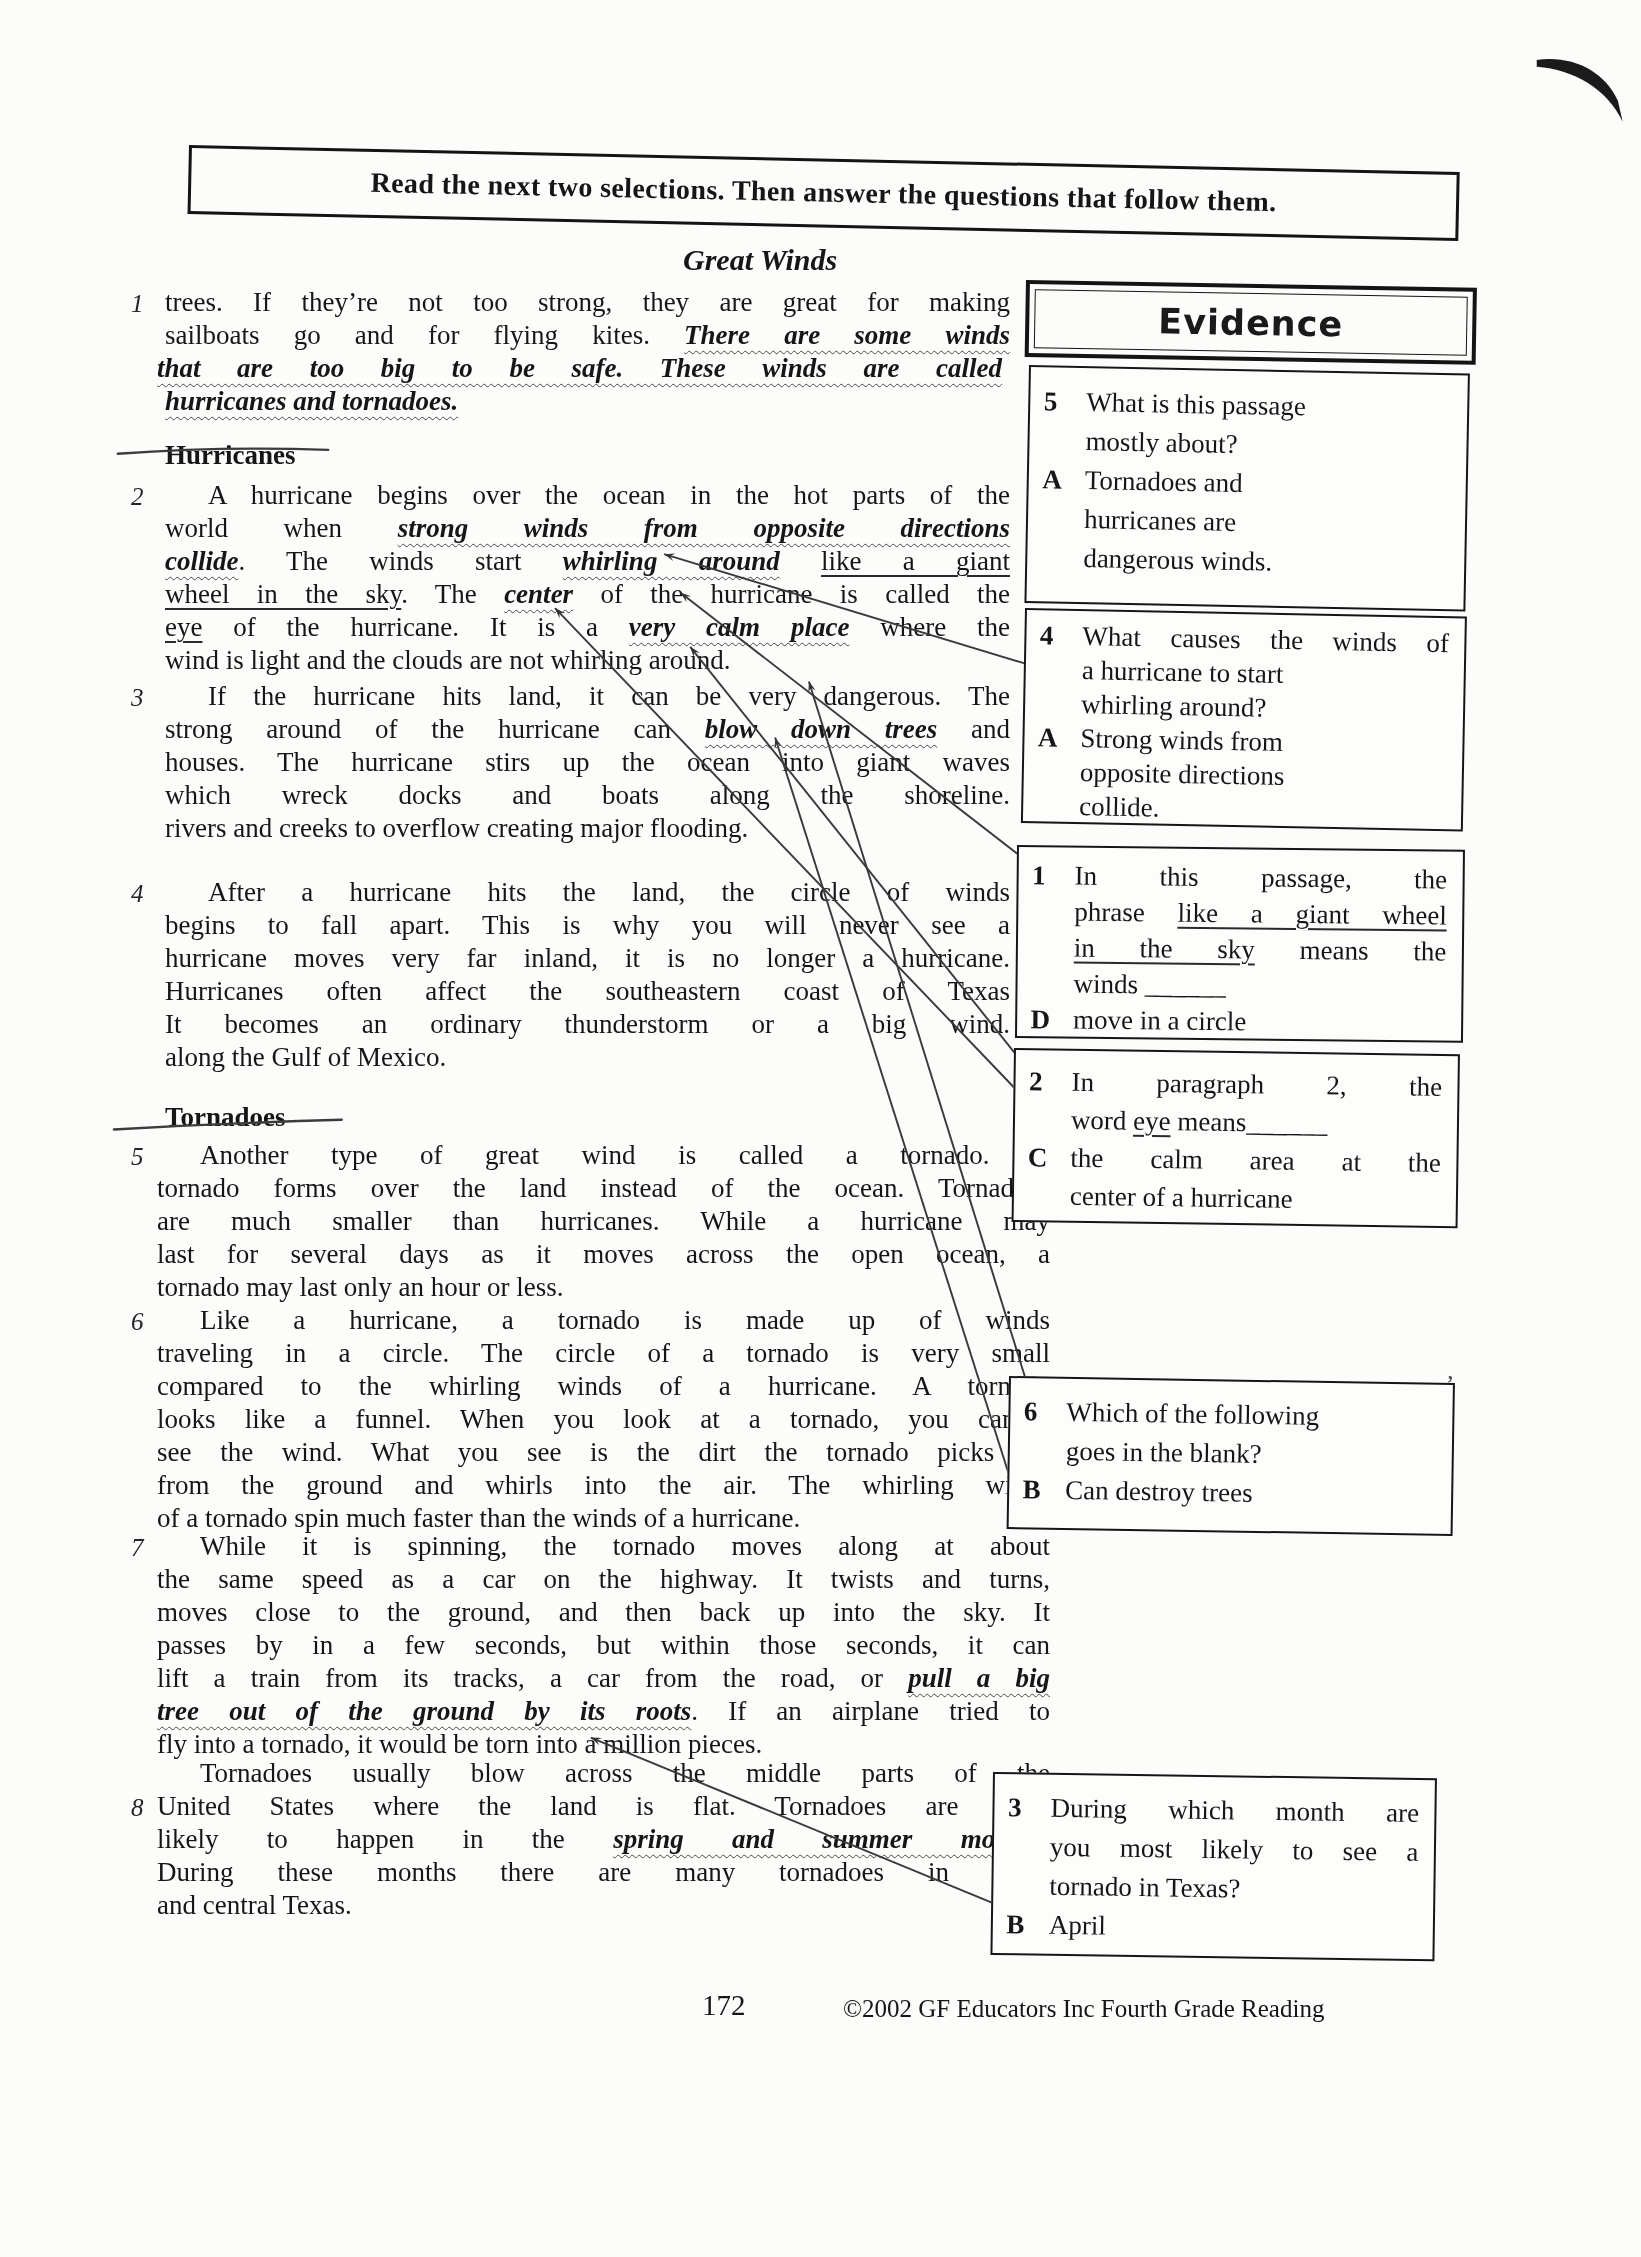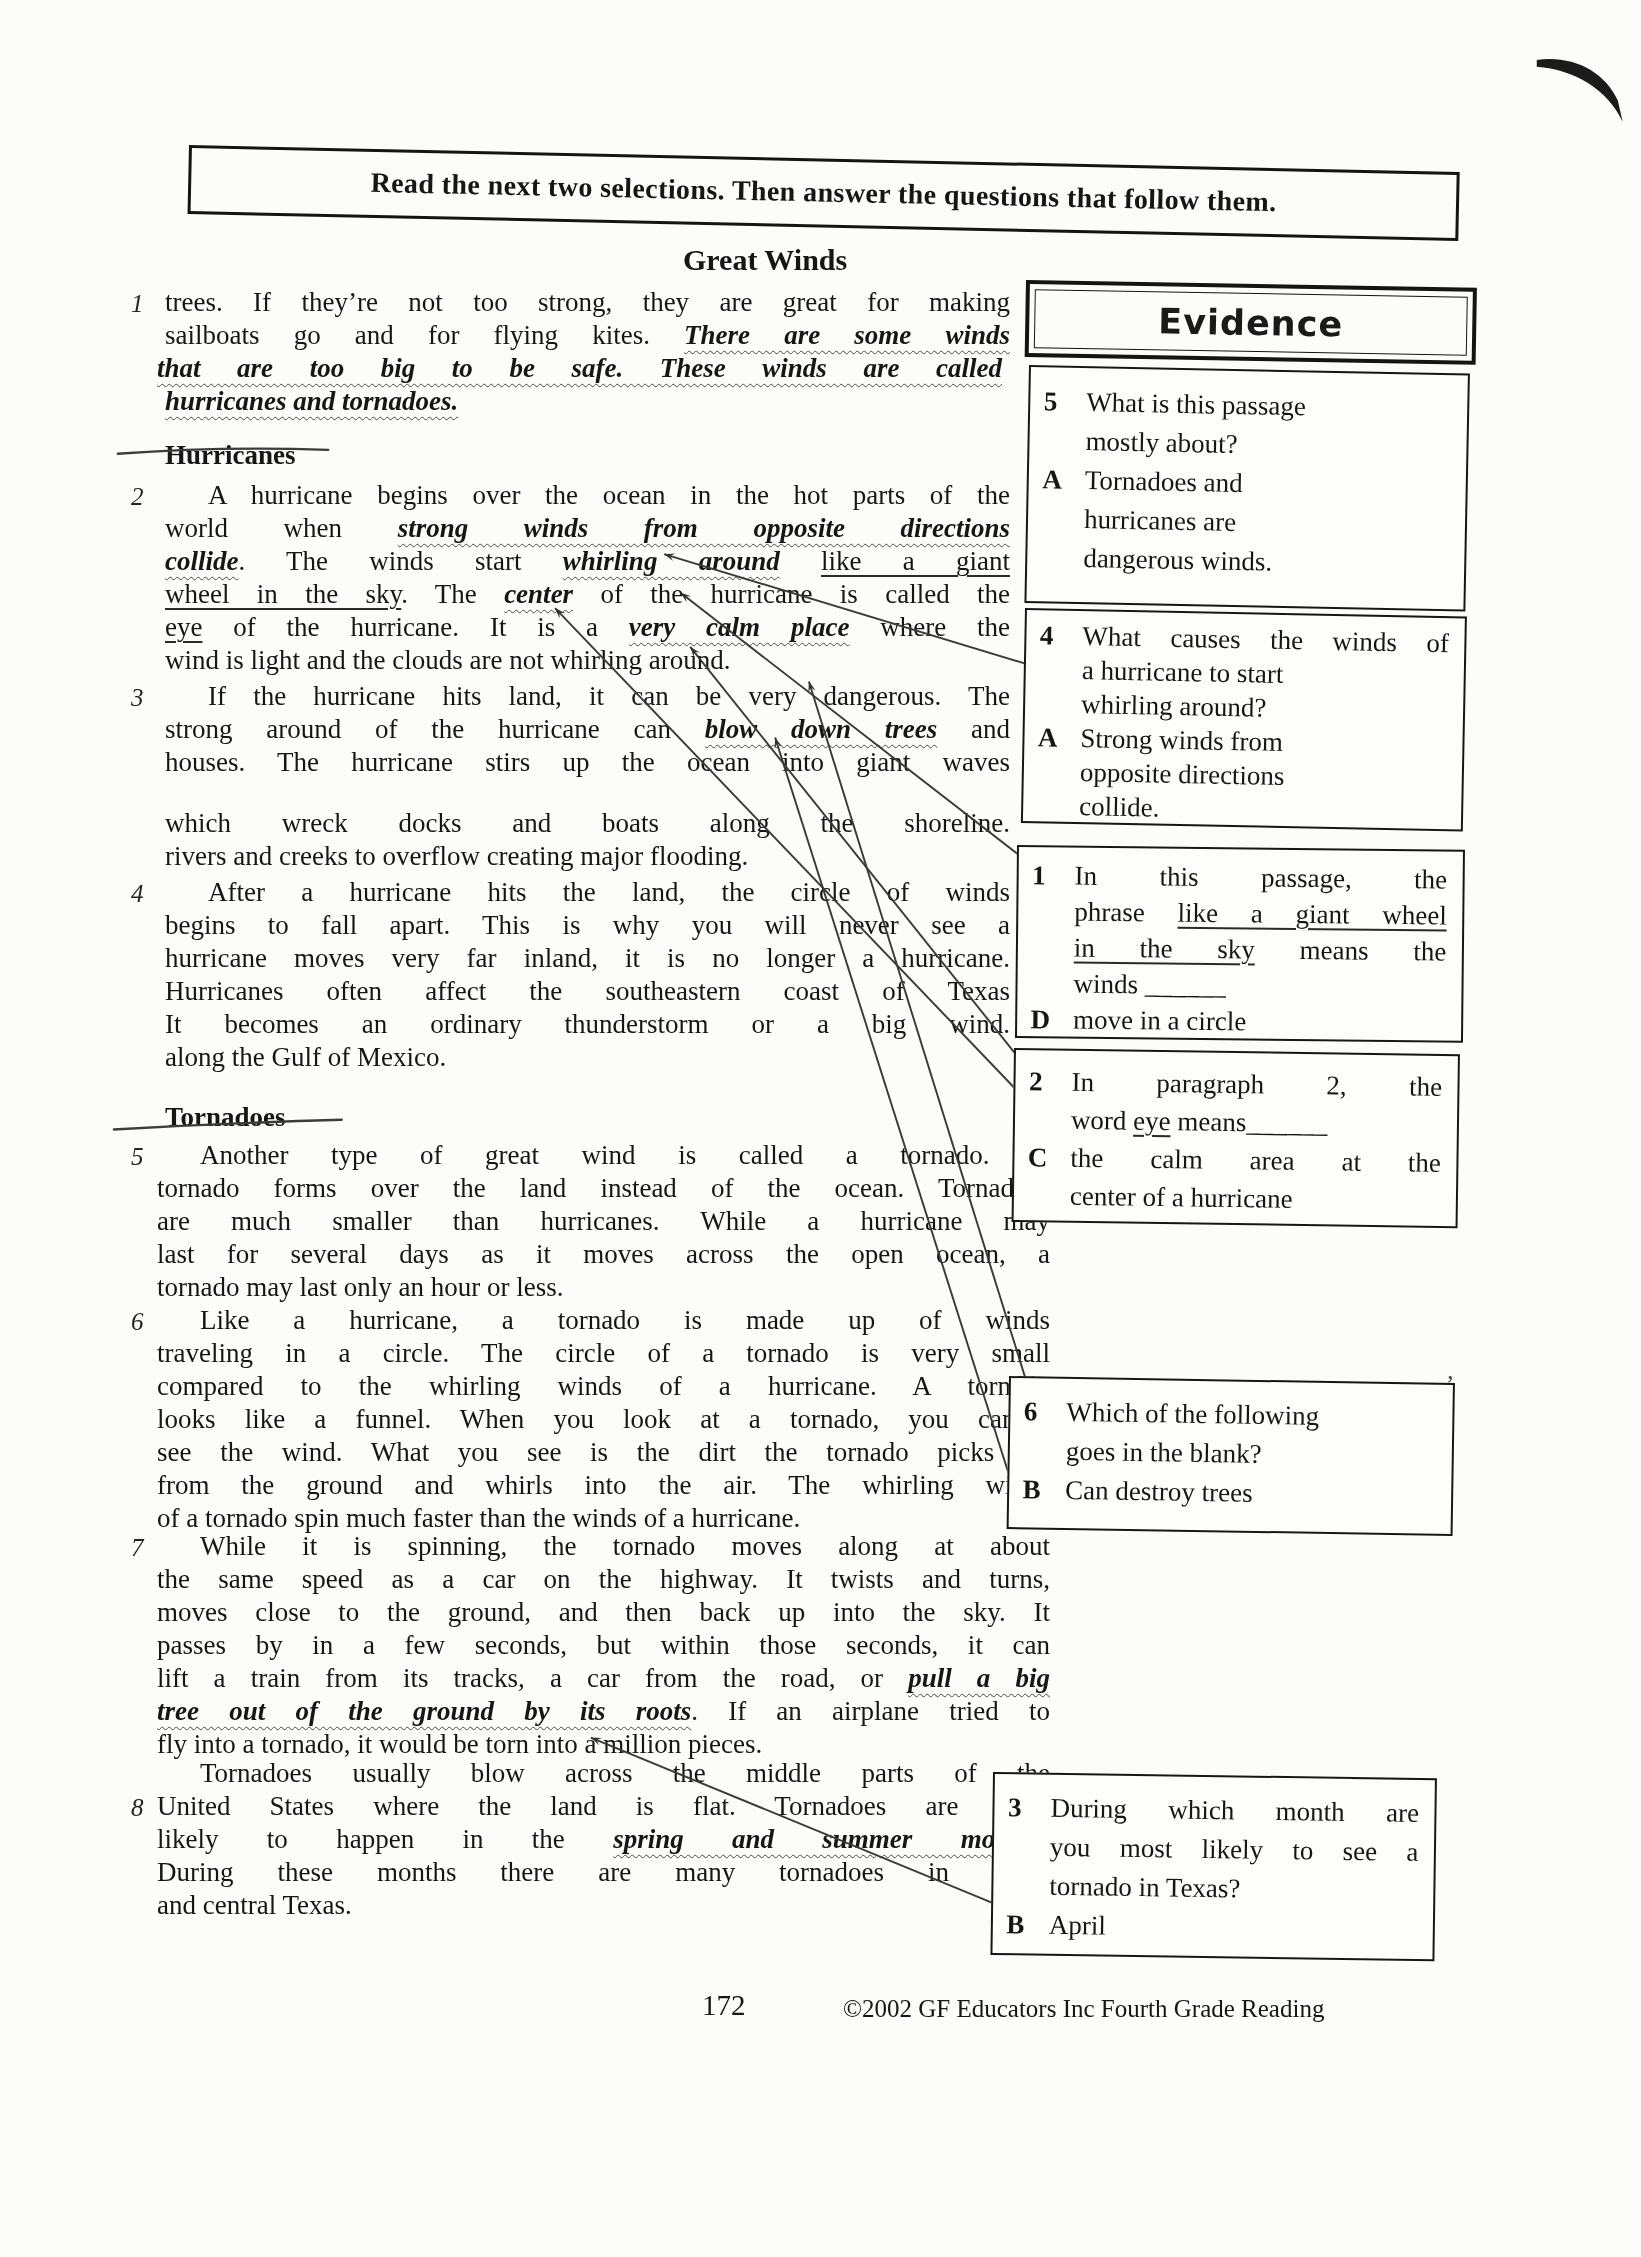--- a/index.html
+++ b/index.html
@@ -4,21 +4,21 @@
 <style>
   html,body{margin:0;padding:0;background:#e8e8e4;}
   .page{position:relative;width:1641px;height:2257px;background:#fcfcfa;overflow:hidden;
         font-family:"Liberation Serif", serif;color:#161616;}
   
   .hdrbox{position:absolute;left:189px;top:145px;width:1271px;height:69px;
           border:3.9px solid #141414;box-sizing:border-box;background:#fcfcfa;
           transform:rotate(1.22deg);transform-origin:top left;z-index:4;}
   .hdrbox .t{display:block;text-align:center;line-height:61px;font-size:28px;font-weight:bold;letter-spacing:0.4px;}
   
-  .ptitle{position:absolute;left:683px;top:243px;font-size:30px;font-weight:bold;z-index:1;}
+  .ptitle{position:absolute;left:683px;top:243px;font-size:30px;font-weight:bold;z-index:1;font-style:italic;}
   .passage{position:absolute;left:97px;top:0;width:966px;z-index:1;}
   .para{position:absolute;left:0;width:100%;}
   .pnum{position:absolute;left:17.4px;width:29px;text-align:right;font-style:italic;font-size:25px;color:#242424;}
   .pline{font-size:27px;line-height:33px;height:33px;text-align:justify;text-align-last:justify;
          white-space:normal;overflow:visible;}
   .pline.lastl{text-align-last:left;}
   .pline.ind{text-indent:43px;}
   .pheading{font-size:27px;line-height:33px;font-weight:bold;}
   .seg-r{font-weight:normal;}
   .seg-b{font-weight:bold;font-style:italic;
@@ -73,21 +73,21 @@
         <div class="pline" style="margin-left: 68px; width: 845px;"><span class="seg-b">collide</span><span class="seg-r">. The winds start </span><span class="seg-b">whirling around</span><span class="seg-r"> </span><span class="seg-u">like a giant</span></div>
         <div class="pline" style="margin-left: 68px; width: 845px;"><span class="seg-u">wheel in the sky</span><span class="seg-r">. The </span><span class="seg-b">center</span><span class="seg-r"> of the hurricane is called the</span></div>
         <div class="pline" style="margin-left: 68px; width: 845px;"><span class="seg-u">eye</span><span class="seg-r"> of the hurricane. It is a </span><span class="seg-b">very calm place</span><span class="seg-r"> where the</span></div>
         <div class="pline lastl" style="margin-left: 68px; width: 845px;"><span class="seg-r">wind is light and the clouds are not whirling around.</span></div>
       </div>
       <div class="para" style="top: 680px;">
         <span class="pnum" style="top: 3.9px;">3</span>
         <div class="pline ind" style="margin-left: 68px; width: 845px;"><span class="seg-r">If the hurricane hits land, it can be very dangerous. The</span></div>
         <div class="pline" style="margin-left: 68px; width: 845px;"><span class="seg-r">strong around of the hurricane can </span><span class="seg-b">blow down trees</span><span class="seg-r"> and</span></div>
         <div class="pline" style="margin-left: 68px; width: 845px;"><span class="seg-r">houses. The hurricane stirs up the ocean into giant waves</span></div>
-        <div class="pline" style="margin-left: 68px; width: 845px; margin-top: 28px;"><span class="seg-r">which wreck docks and boats along the shoreline.</span></div>
+        <div class="pline" style="margin-left: 68px; width: 845px;"><span class="seg-r">which wreck docks and boats along the shoreline.</span></div>
         <div class="pline lastl" style="margin-left: 68px; width: 845px;"><span class="seg-r">rivers and creeks to overflow creating major flooding.</span></div>
       </div>
       <div class="para" style="top: 876px;">
         <span class="pnum" style="top: 3.9px;">4</span>
         <div class="pline ind" style="margin-left: 68px; width: 845px;"><span class="seg-r">After a hurricane hits the land, the circle of winds</span></div>
         <div class="pline" style="margin-left: 68px; width: 845px;"><span class="seg-r">begins to fall apart. This is why you will never see a</span></div>
         <div class="pline" style="margin-left: 68px; width: 845px;"><span class="seg-r">hurricane moves very far inland, it is no longer a hurricane.</span></div>
         <div class="pline" style="margin-left: 68px; width: 845px;"><span class="seg-r">Hurricanes often affect the southeastern coast of Texas</span></div>
         <div class="pline" style="margin-left: 68px; width: 845px;"><span class="seg-r">It becomes an ordinary thunderstorm or a big wind.</span></div>
         <div class="pline lastl" style="margin-left: 68px; width: 845px;"><span class="seg-r">along the Gulf of Mexico.</span></div>

